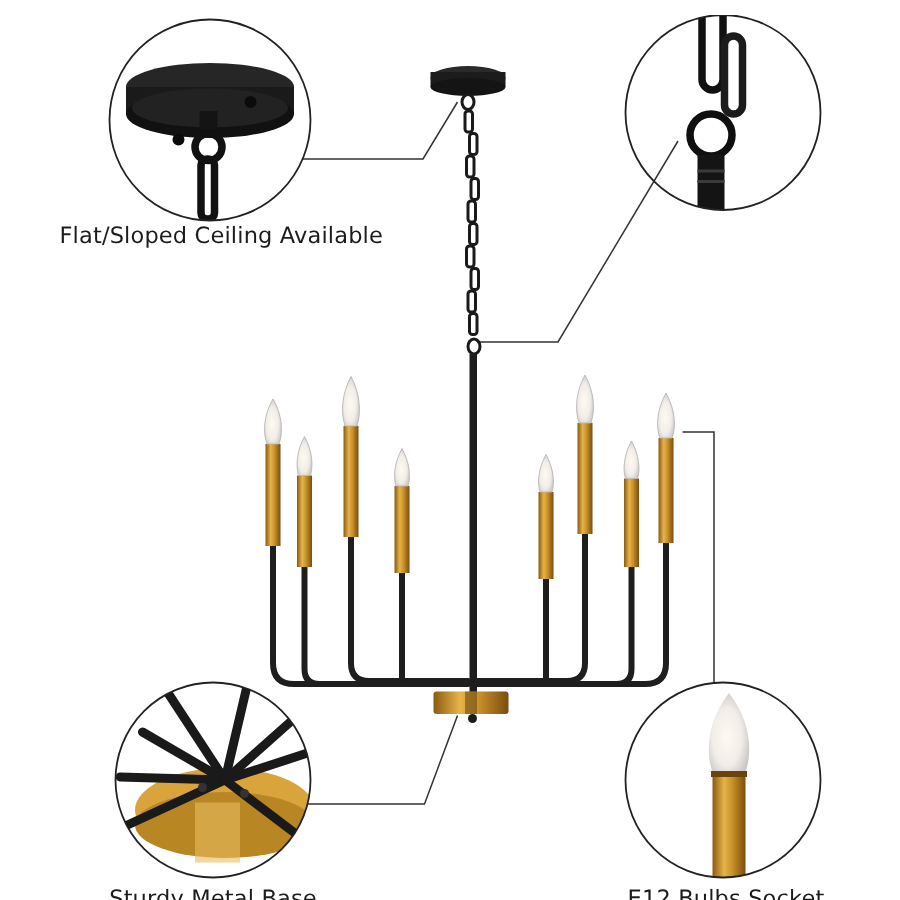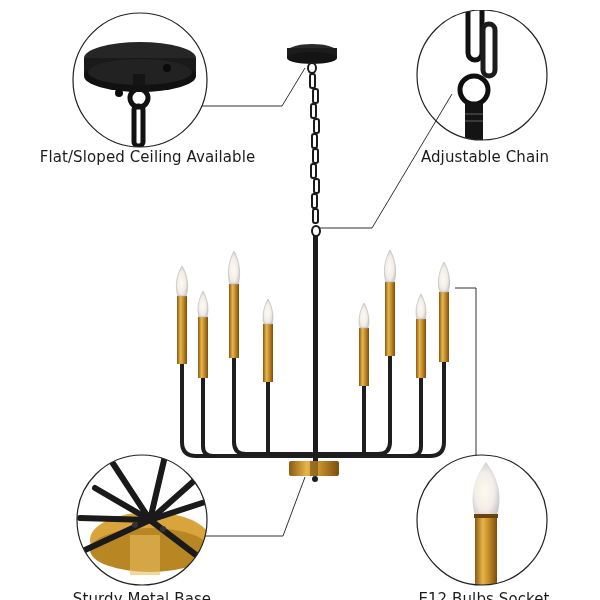--- a/index.html
+++ b/index.html
@@ -155,17 +155,16 @@
 
   <g clip-path="url(#c4)">
     <path d="M486,452 C472,470 470,490 475,505 L497,505 C502,490 500,470 486,452 Z" fill="url(#bulb)"></path>
     <rect x="475" y="505" width="22" height="80" fill="url(#brass)"></rect>
     <rect x="474" y="504" width="24" height="4" fill="#6a440c"></rect>
   </g>
   <circle cx="482" cy="510" r="65" fill="none" stroke="#222" stroke-width="1.2"></circle>
 </svg>
 
 <div class="label" style="left:30px; top:138px; width:235px;">Flat/Sloped Ceiling Available</div>
-<div class="label" style="left:410px; top:138px; width:150px;">Adjustable Chain</div>
 <div class="label" style="left:72px; top:580px; width:140px;">Sturdy Metal Base</div>
 <div class="label" style="left:414px; top:580px; width:140px;text-align:center;">E12 Bulbs Socket</div>
 
 </div>
 
 </body></html>

